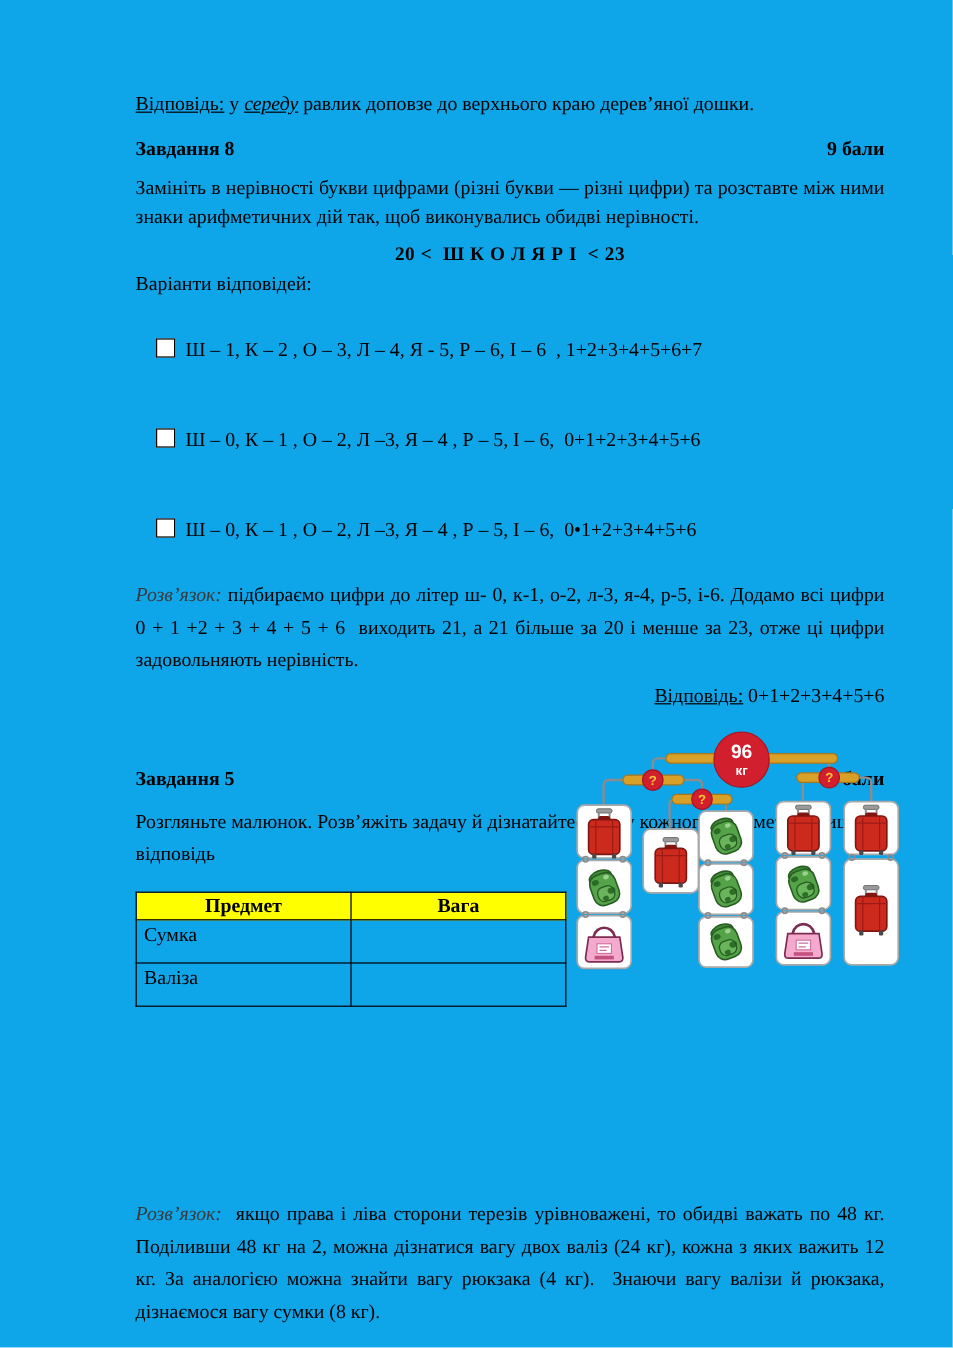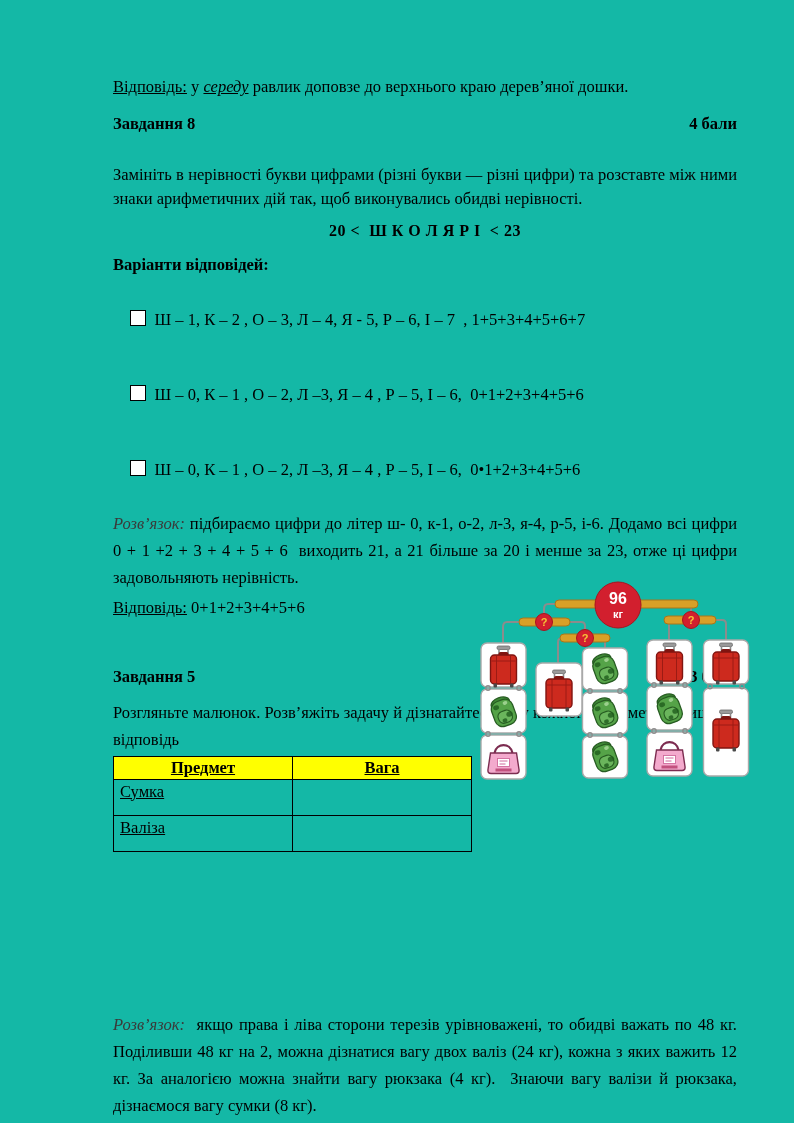--- a/index.html
+++ b/index.html
@@ -1,72 +1,72 @@
 <!DOCTYPE html>
 <html><head>
 <meta charset="utf-8">
 <style>
   html,body{margin:0;padding:0;background:#fff;}
   body{width:794px;height:1123px;font-family:"Liberation Serif","DejaVu Serif",serif;
        font-size:16.5px;color:#000;}
   .page{position:relative;width:794px;height:1123px;box-sizing:border-box;
-        padding:75px 57px 0 113px;overflow:hidden;background:#14b8a6;}
+        padding:75px 57px 0 113px;overflow:hidden;background:#0ea5e9;}
   p{margin:0;line-height:23px;}
   .u{text-decoration:underline;}
   .iu{font-style:italic;text-decoration:underline;}
   .task-header{display:flex;justify-content:space-between;font-weight:bold;
                margin-top:14px;line-height:23px;}
-  .statement{margin-top:28px;line-height:24px;text-align:justify;}
+  .statement{margin-top:10px;line-height:24px;text-align:justify;}
   .statement5{margin-top:11px;line-height:27px;}
   .formula{margin-top:8px;text-align:center;font-weight:bold;font-size:16px;
            white-space:pre;letter-spacing:.5px;}
-  .opts-label{margin-top:11px;font-weight:bold;}
+  .opts-label{margin-top:1px;}
   .option{margin-top:12px;line-height:21px;white-space:pre-wrap;}
   .checkbox{display:inline-block;width:14px;height:14px;border:1.7px solid #000;
             margin-right:9px;vertical-align:-1px;background:#fff;}
   .sol{margin-top:9px;line-height:27px;text-align:justify;white-space:pre-wrap;}
   .sol2{margin-top:159px;}
   .sol-label{font-style:italic;color:#3a3a3a;}
-  .answer-line{margin-top:5px;}
+  .answer-line{margin-top:5px;text-align:right;}
   .t5-gap{margin-top:46px;}
-  .wtable{border-collapse:collapse;margin-top:3px;text-decoration:underline;}
+  .wtable{border-collapse:collapse;margin-top:18px;}
   .wtable th,.wtable td{border:1.6px solid #000;}
   .wtable th{background:#ffff00;width:172px;text-align:center;font-weight:bold;
              padding:1px 0;font-size:16.5px;}
   .wtable td{height:23px;padding:0 0 12px 6px;width:172px;font-size:16.5px;}
-  .figure{position:absolute;left:478px;top:578px;width:286px;height:206px;}
+  .figure{position:absolute;left:478px;top:606px;width:286px;height:206px;}
   .figure svg{display:block;width:286px;height:206px;}
   .fig-num{font-family:"Liberation Sans","DejaVu Sans",sans-serif;font-weight:bold;fill:#fff;}
   .fig-q{font-family:"Liberation Sans","DejaVu Sans",sans-serif;font-weight:bold;fill:#f6c437;}
   .wire{stroke:#8c8c8c;stroke-width:2;fill:none;stroke-linecap:round;}
   .bar{fill:#d9a027;stroke:#a8761a;stroke-width:1;}
   .rcirc{fill:#d21f2e;stroke:#a8141f;stroke-width:1;}
   .card{fill:#fff;stroke:#a9a9a9;stroke-width:1.4;}
   .hook{fill:none;stroke:#8c8c8c;stroke-width:1.4;}
 </style>
 </head>
 <body>
 
 <div class="page">
 
   <p><span class="u">Відповідь:</span><span> у </span><span class="iu">середу</span><span> равлик доповзе до верхнього краю дерев’яної дошки.</span></p>
 
   <div class="task-header">
     <span>Завдання 8</span>
-    <span>4 бали</span>
+    <span>9 бали</span>
   </div>
 
   <p class="statement">Замініть в нерівності букви цифрами (різні букви — різні цифри) та розставте між ними знаки арифметичних дій так, щоб виконувались обидві нерівності.</p>
 
   <p class="formula">20 &lt;  Ш К О Л Я Р І  &lt; 23</p>
 
   <p class="opts-label">Варіанти відповідей:</p>
 
   <div class="option">
-    <span class="checkbox"></span><span>Ш – 1, К – 2 , О – 3, Л – 4, Я - 5, Р – 6, І – 7  , 1+5+3+4+5+6+7</span>
+    <span class="checkbox"></span><span>Ш – 1, К – 2 , О – 3, Л – 4, Я - 5, Р – 6, І – 6  , 1+2+3+4+5+6+7</span>
   </div>
   <div class="option">
     <span class="checkbox"></span><span>Ш – 0, К – 1 , О – 2, Л –3, Я – 4 , Р – 5, І – 6,  0+1+2+3+4+5+6</span>
   </div>
   <div class="option">
     <span class="checkbox"></span><span>Ш – 0, К – 1 , О – 2, Л –3, Я – 4 , Р – 5, І – 6,  0•1+2+3+4+5+6</span>
   </div>
 
   <p class="sol"><span class="sol-label">Розв’язок:</span><span> підбираємо цифри до літер ш- 0, к-1, о-2, л-3, я-4, р-5, і-6. Додамо всі цифри 0 + 1 +2 + 3 + 4 + 5 + 6  виходить 21, а 21 більше за 20 і менше за 23, отже ці цифри задовольняють нерівність.</span></p>
 

